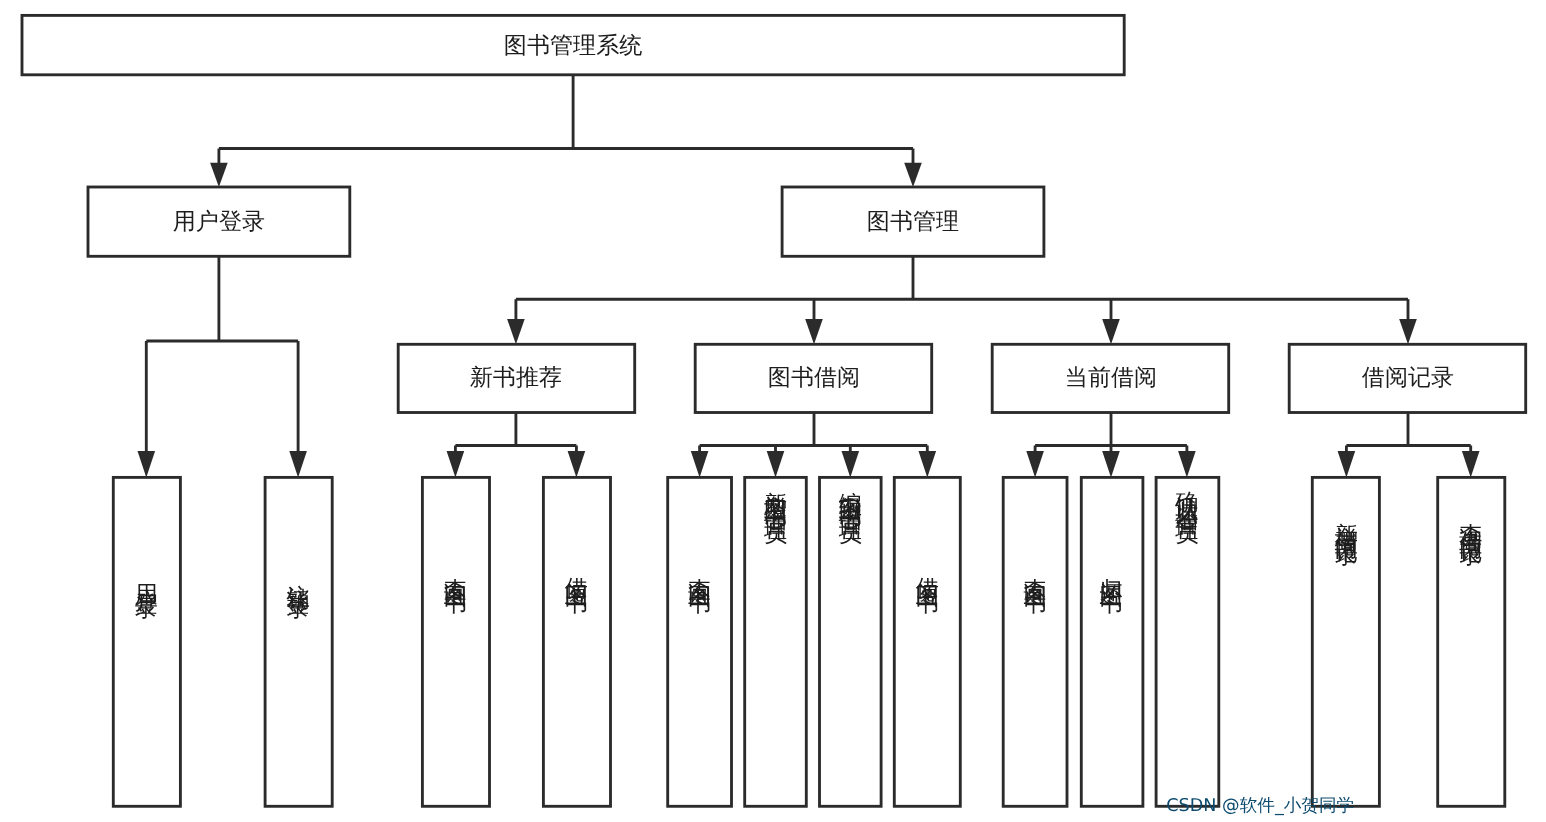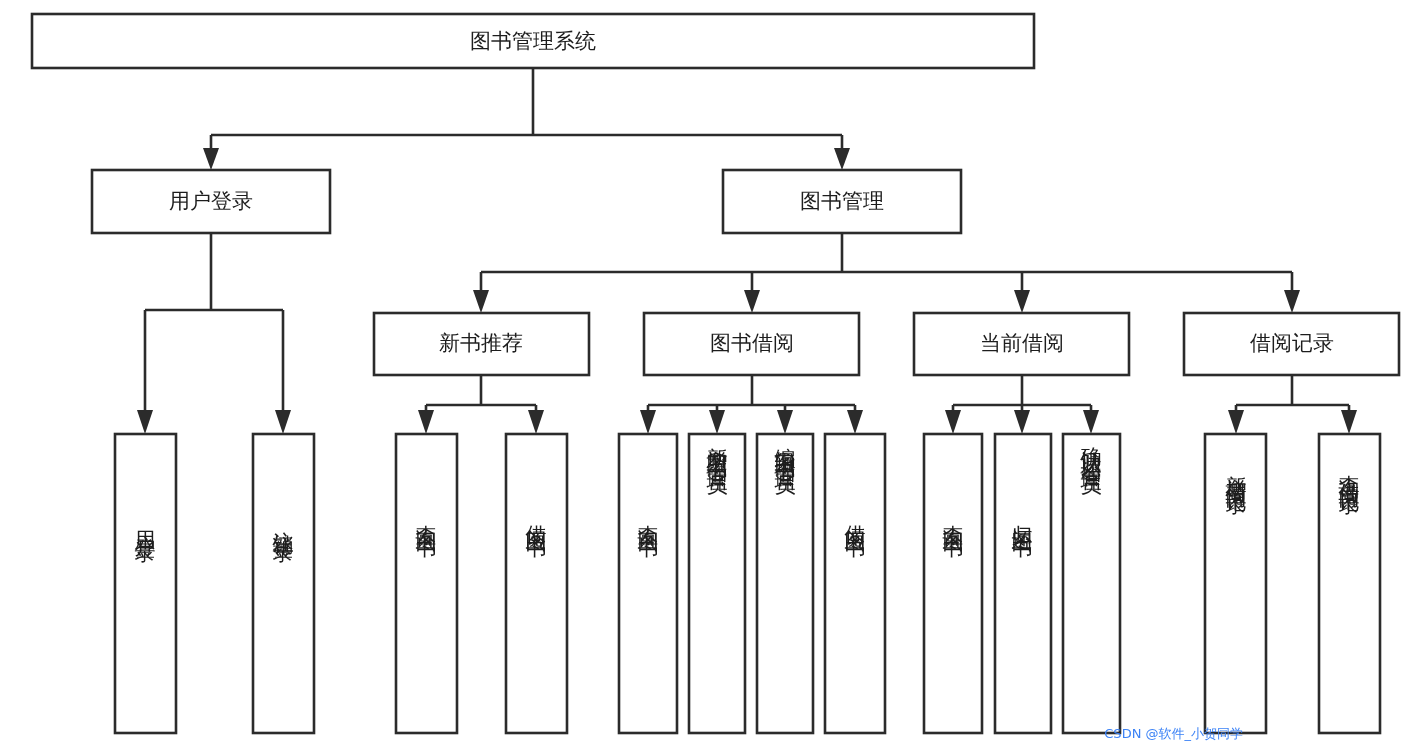--- a/index.html
+++ b/index.html
@@ -11,21 +11,20 @@
     width: 1405px;
     height: 747px;
     font-family: "DejaVu Sans", "Liberation Sans", sans-serif;
     overflow: hidden;
   }
   #diagram-root {
     position: relative;
     width: 1239px;
     height: 747px;
     background: #ffffff;
-    margin-left: 12px;
   }
   svg.canvas {
     position: absolute;
     top: 0;
     left: 0;
     width: 1405px;
     height: 747px;
   }
   .box-rect {
     fill: #ffffff;
@@ -56,22 +55,22 @@
     fill: #1d1d1d;
     writing-mode: vertical-rl;
     text-orientation: upright;
     letter-spacing: 4px;
   }
   .watermark {
     position: absolute;
     right: 8px;
     bottom: 4px;
     font-family: "DejaVu Sans", "Liberation Sans", sans-serif;
-    font-size: 13px;
-    color: #3b82f6;
+    font-size: 16px;
+    color: #0c4a6e;
     white-space: nowrap;
     pointer-events: none;
   }
 </style>
 </head>
 <body>
 
 <div id="diagram-root">
 
   <svg class="canvas" viewBox="0 0 1405 747" xmlns="http://www.w3.org/2000/svg">

